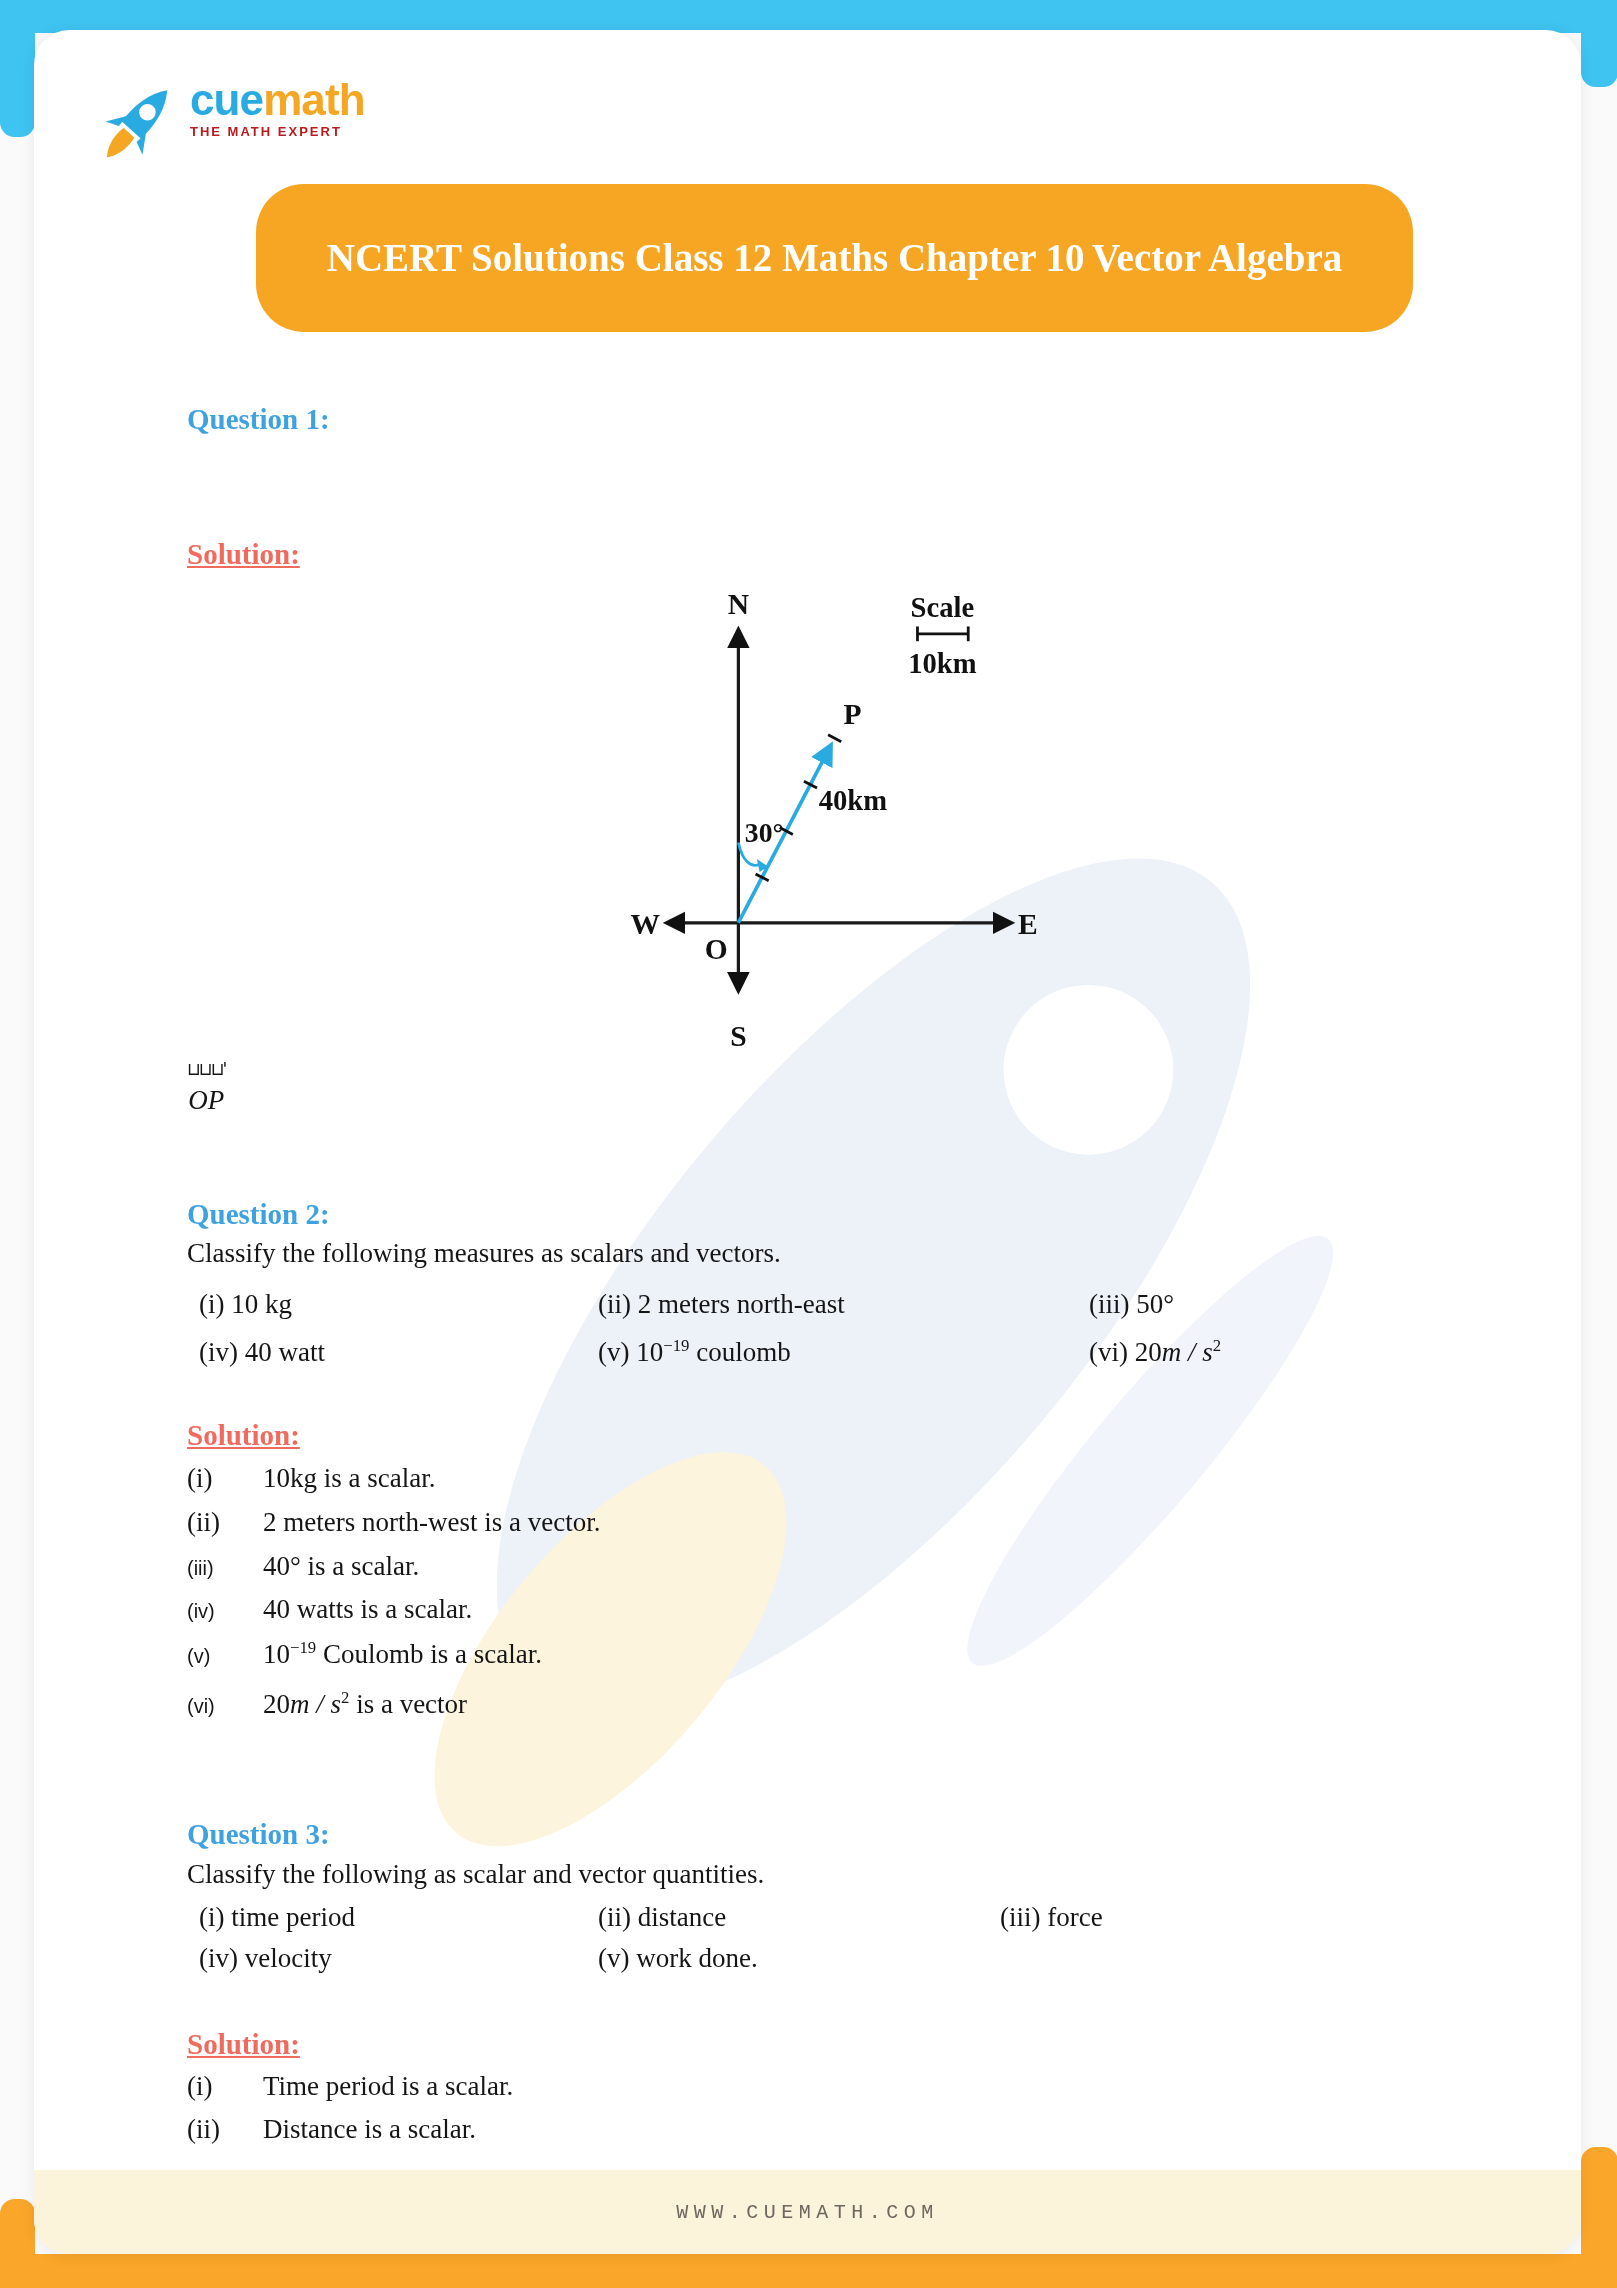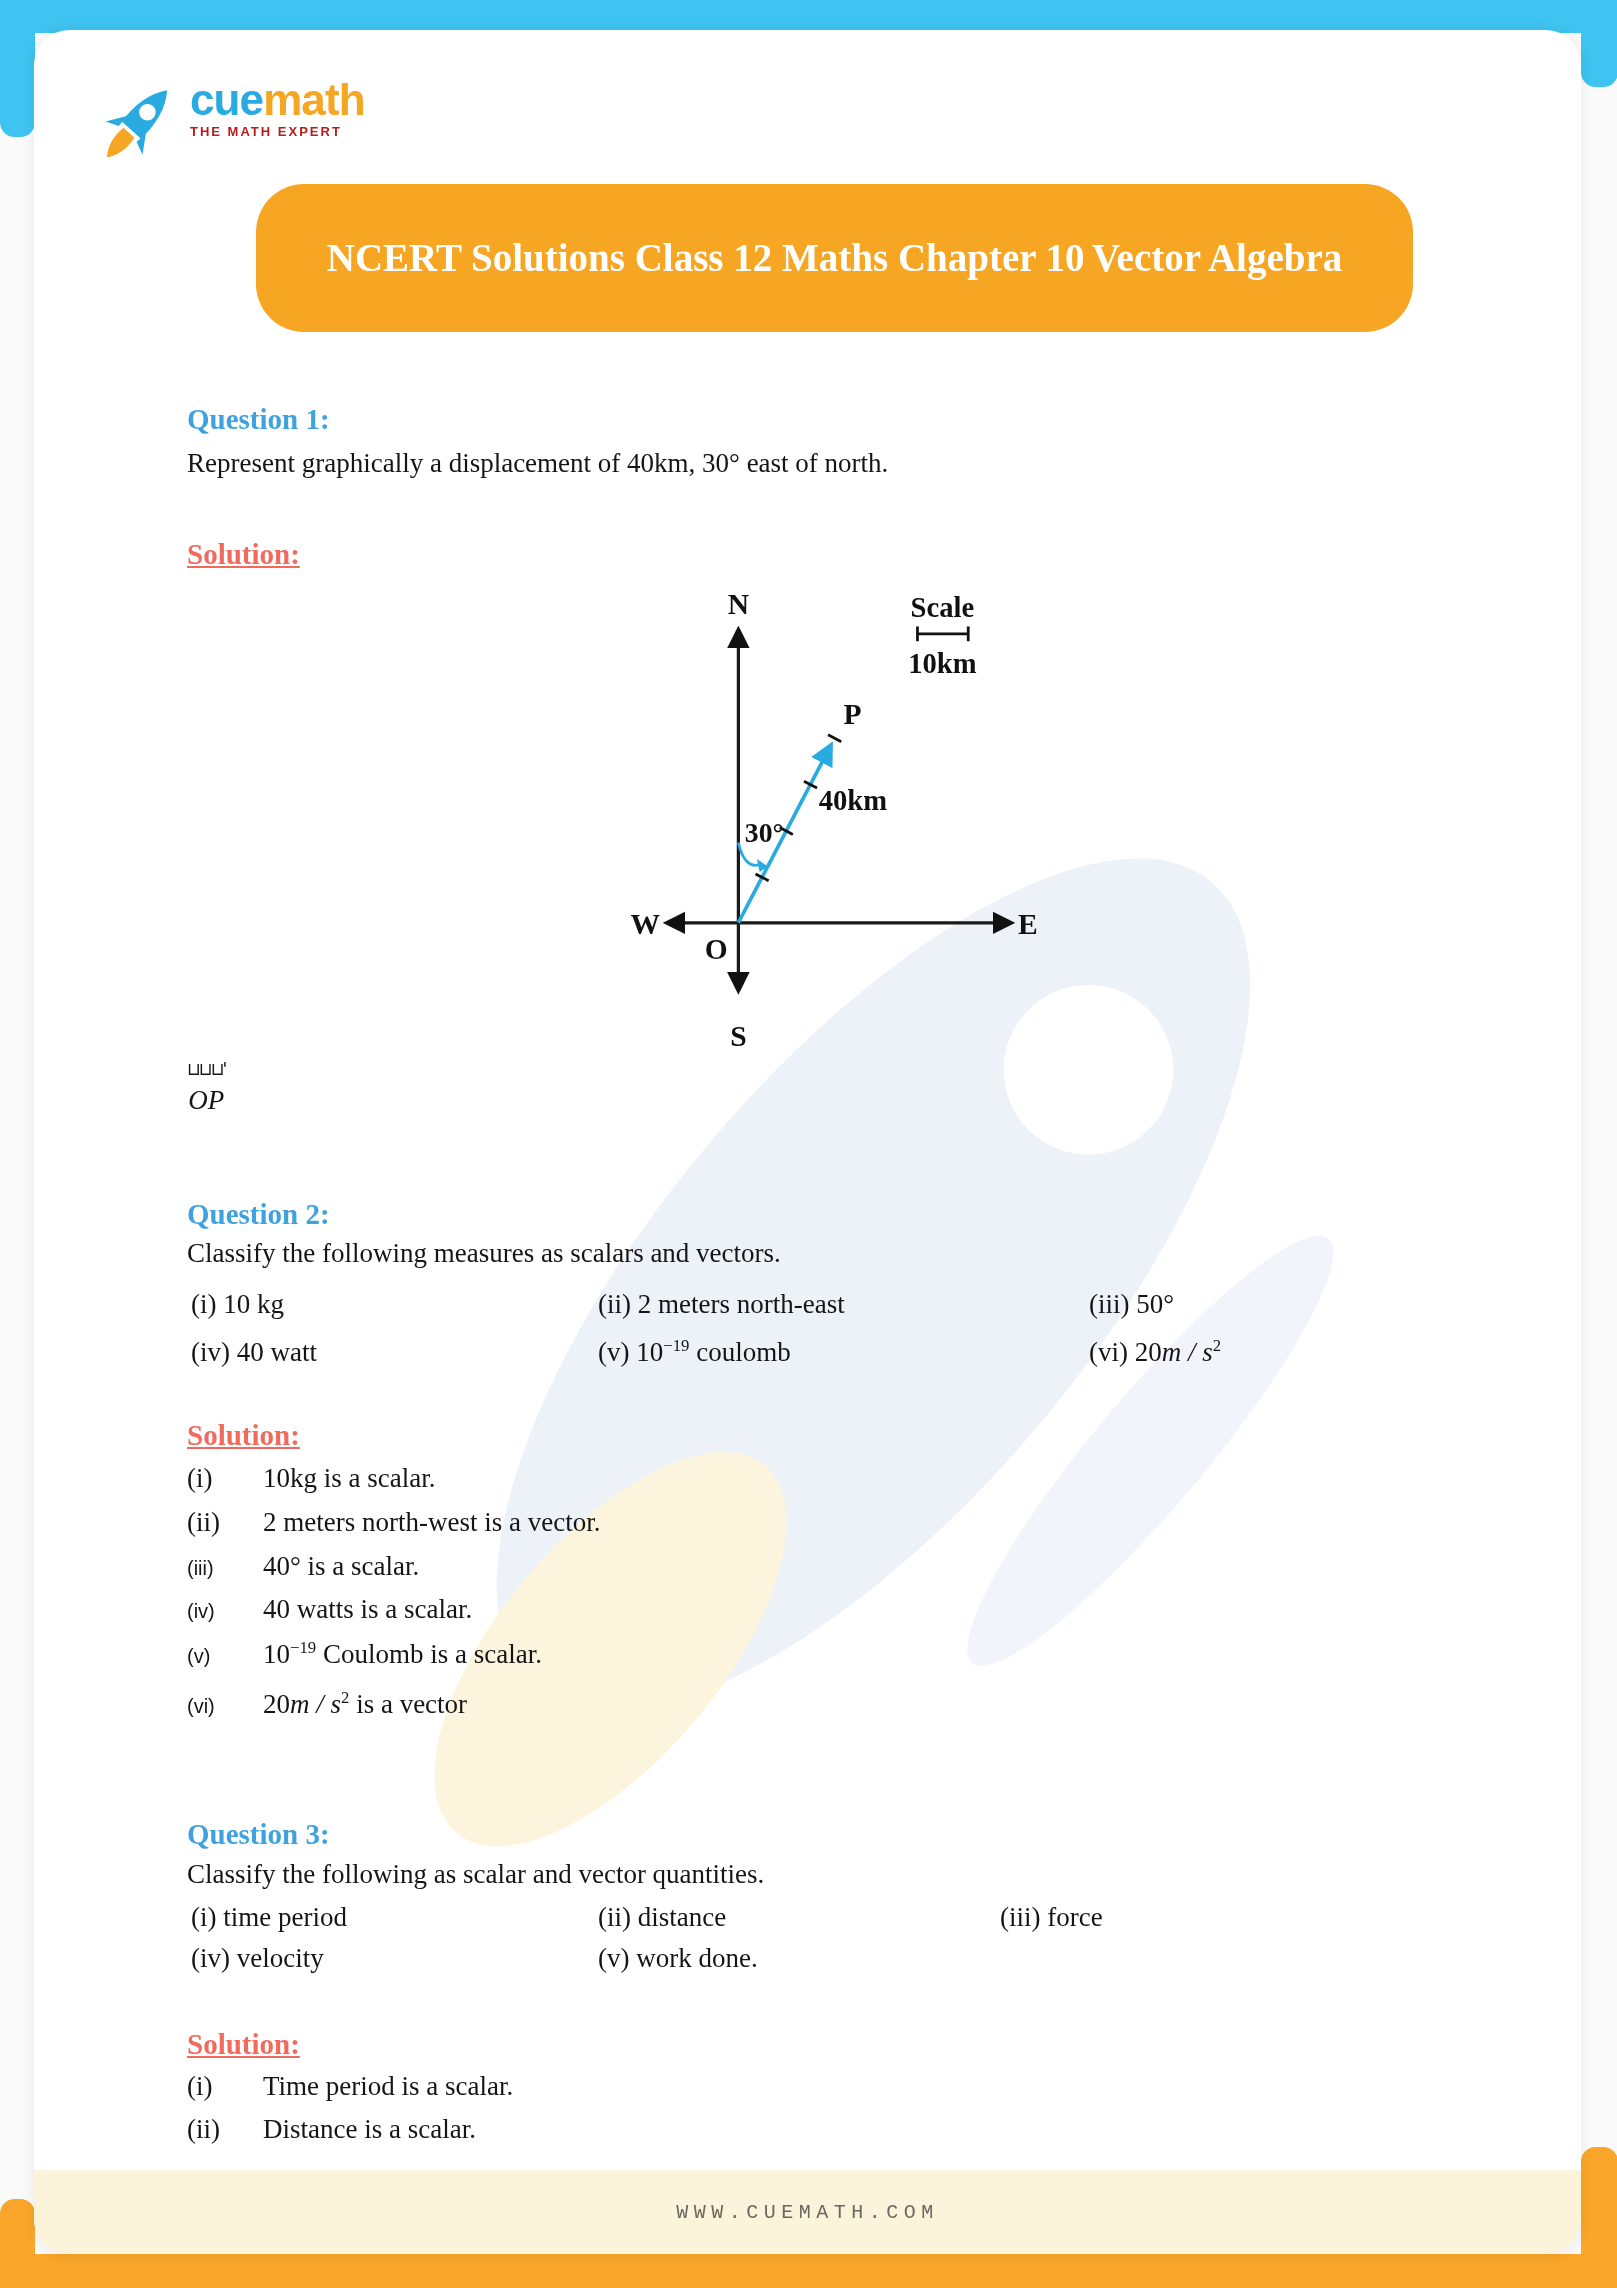--- a/index.html
+++ b/index.html
@@ -39,21 +39,21 @@
   .banner div{color:#ffffff;font-weight:bold;font-size:39px;line-height:1.2;text-align:center;}
 
   .h-blue{color:var(--heading-blue);font-weight:bold;font-size:29px;}
   .h-red{color:var(--solution-red);font-weight:bold;font-size:29px;text-decoration:underline;}
   .body-text{font-size:27px;line-height:33px;}
   sup.s{font-size:0.62em;vertical-align:super;line-height:0;}
   .it{font-style:italic;}
 
   .cols{width:1255px;}
   .cols .col{position:absolute;white-space:nowrap;top:0;}
-  .c1{left:4px;} .c2{left:411px;} .c3-q2{left:902px;} .c3-q3{left:813px;}
+  .c1{left:12px;} .c2{left:411px;} .c3-q2{left:902px;} .c3-q3{left:813px;}
 
   .sol-item{display:flex;align-items:baseline;}
   .sol-item .num{width:76px;flex:none;}
   .sol-item .num.sans{font-family:"Liberation Sans",sans-serif;font-size:20px;}
 
   .op-line{display:flex;align-items:baseline;}
   .op-stack{display:inline-flex;flex-direction:column;align-items:center;margin-right:9.2px;}
   .op-artifact{font-family:"DejaVu Sans",sans-serif;font-size:17.5px;line-height:15.7px;letter-spacing:-1.8px;}
   .op-vec{font-style:italic;font-size:27px;line-height:29.5px;margin-top:8px;}
 
@@ -104,21 +104,20 @@
       <div class="tagline">THE MATH EXPERT</div>
     </div>
   </div>
 
   <div class="abs banner">
     <div>NCERT Solutions Class 12 Maths Chapter 10</div>
     <div>Vector Algebra</div>
   </div>
 
   <div class="abs content-x h-blue" style="top:373px">Question 1:</div>
-  <div class="abs content-x body-text" style="top:417px">Represent graphically a displacement of 40km, 30° east of north.</div>
   <div class="abs content-x h-red" style="top:508px">Solution:</div>
 
   <svg class="abs diagram" width="554" height="480" viewBox="0 0 600 520">
     <defs>
       <marker id="ab" viewBox="0 0 10 10" refX="8" refY="5" markerWidth="7" markerHeight="7" orient="auto-start-reverse">
         <path d="M0,0 L10,5 L0,10 Z" fill="#111"></path>
       </marker>
       <marker id="ac" viewBox="0 0 10 10" refX="8" refY="5" markerWidth="6.5" markerHeight="6.5" orient="auto">
         <path d="M0,0 L10,5 L0,10 Z" fill="#29ABE2"></path>
       </marker>

